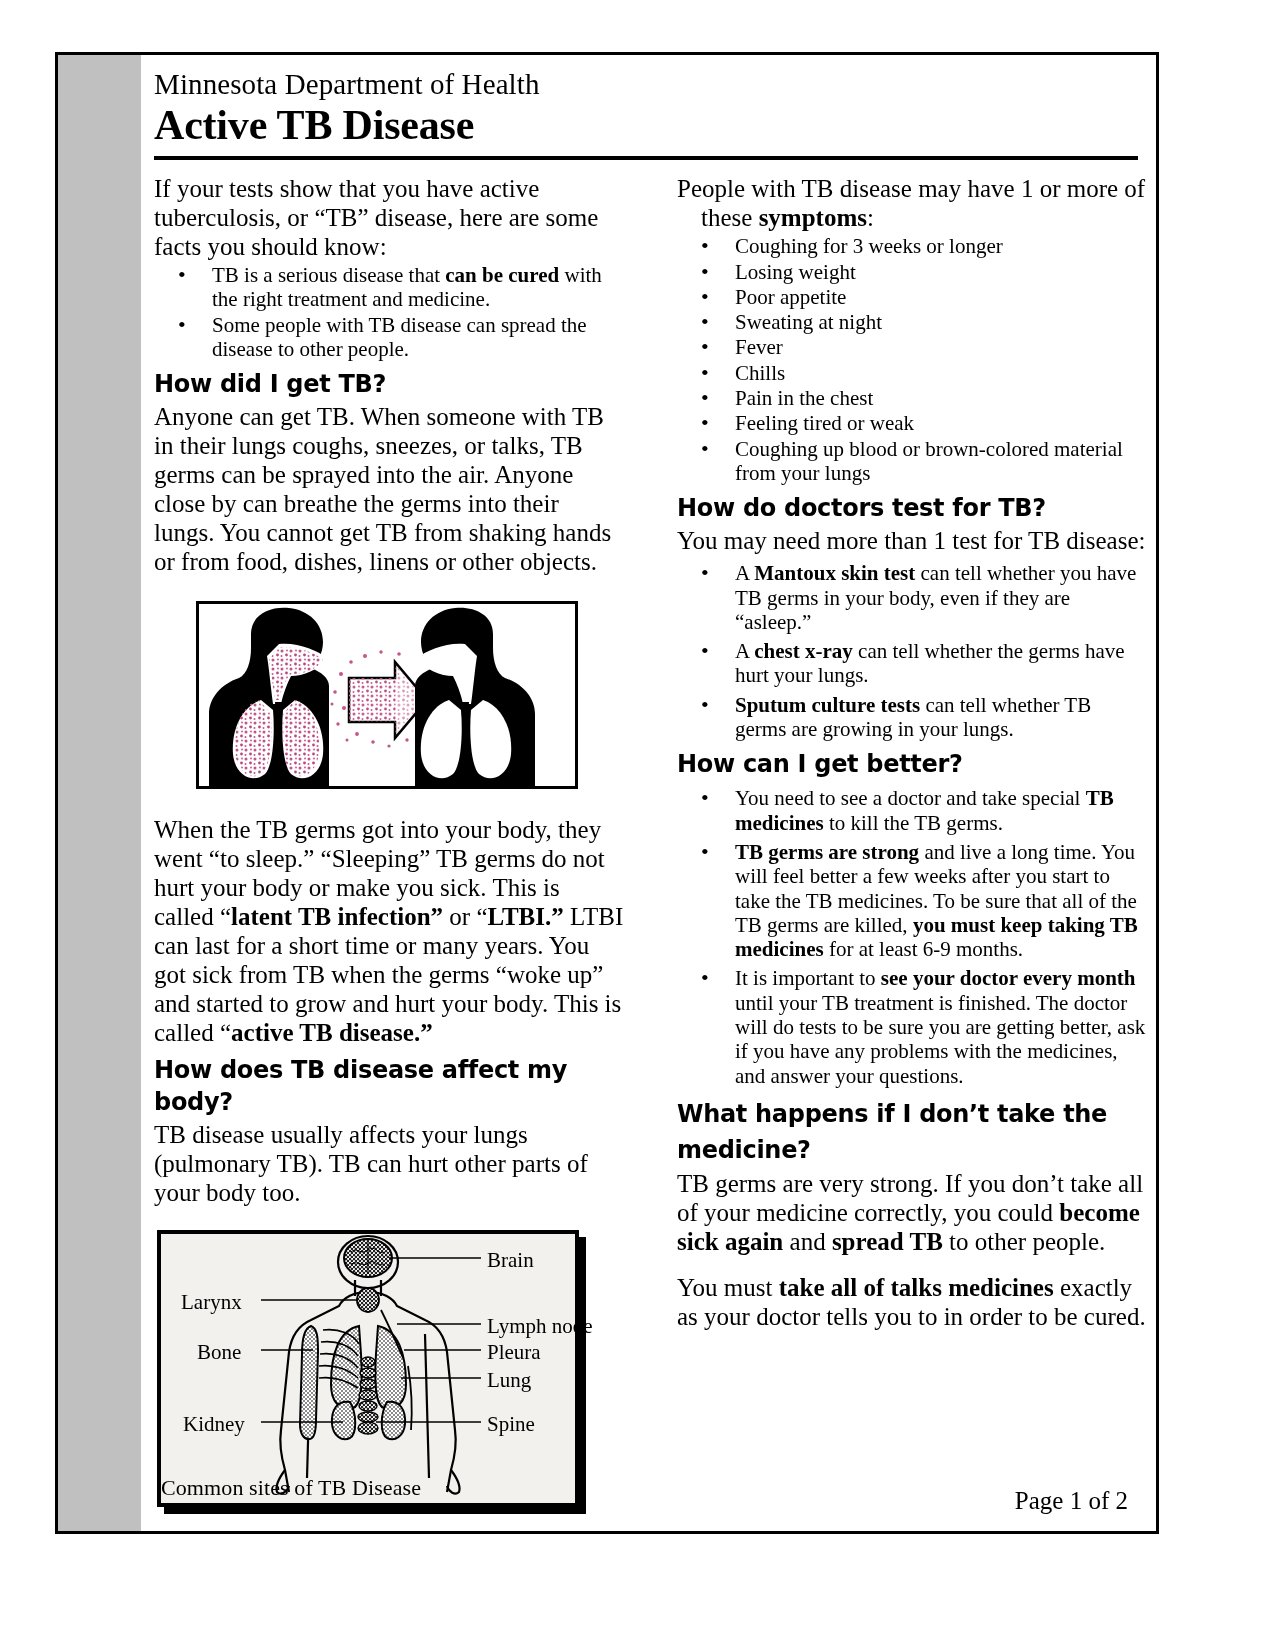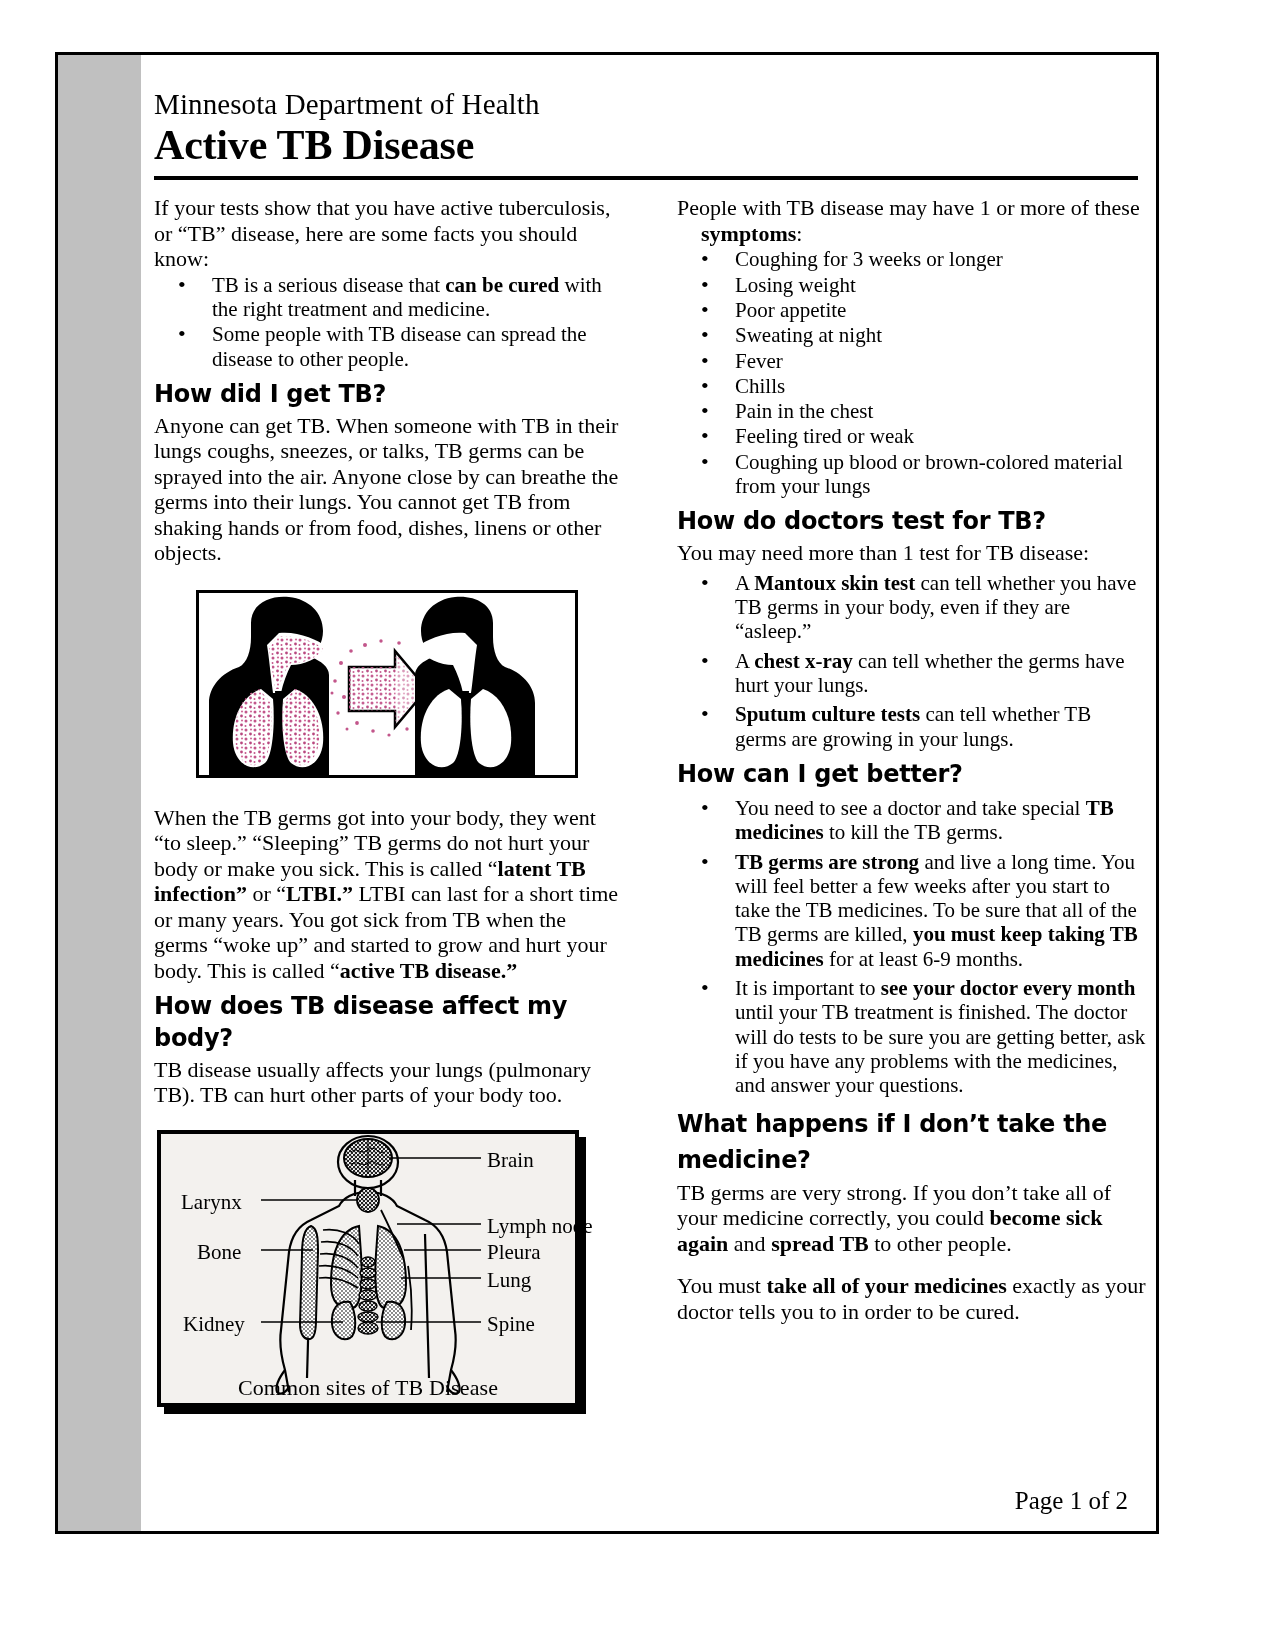--- a/index.html
+++ b/index.html
@@ -37,21 +37,21 @@
   #content {
     position: absolute;
     left: 96px;
     top: 0px;
     right: 10px;
     bottom: 0px;
   }
 
   
   .masthead {
-    padding-top: 34px;
+    padding-top: 14px;
   }
   .org-name {
     font-size: 29px;
     line-height: 1.08;
     letter-spacing: 0.1px;
   }
   .doc-title {
     font-size: 42px;
     font-weight: bold;
     line-height: 1.12;
@@ -76,21 +76,21 @@
   .col-gutter {
     flex: 0 0 53px;
   }
   .col-right {
     width: 470px;
     flex: 0 0 470px;
   }
 
   
   p.body {
-    font-size: 22px;
+    font-size: 25px;
     line-height: 1.158;
     margin: 0 0 0 0;
   }
   p.body + p.body {
     margin-top: 17px;
   }
   h2.section {
     font-family: "DejaVu Sans", "Liberation Sans", sans-serif;
     font-size: 24px;
     font-weight: bold;
@@ -155,21 +155,20 @@
     border: 4px solid #000000;
     background: #f3f1ee;
     box-sizing: border-box;
     box-shadow: 7px 7px 0 #000000;
   }
   .fig-sites .cap {
     position: absolute;
     left: 0;
     right: 0;
     bottom: 2px;
-    text-align: center;
     font-size: 22px;
     letter-spacing: 0.1px;
   }
   .lbl {
     position: absolute;
     font-size: 21px;
     line-height: 1;
     white-space: nowrap;
   }
 
@@ -430,21 +429,21 @@
         <ul class="bullets spaced">
           <li><span>You need to see a doctor and take special </span><b>TB medicines</b><span> to kill the TB germs.</span></li>
           <li><b>TB germs are strong</b><span> and live a long time. You will feel better a few weeks after you start to take the TB medicines. To be sure that all of the TB germs are killed, </span><b>you must keep taking TB medicines</b><span> for at least 6-9 months.</span></li>
           <li><span>It is important to </span><b>see your doctor every month</b><span> until your TB treatment is finished. The doctor will do tests to be sure you are getting better, ask if you have any problems with the medicines, and answer your questions.</span></li>
         </ul>
 
         <h2 class="section" style="line-height:1.5">What happens if I don’t take the medicine?</h2>
 
         <p class="body"><span>TB germs are very strong. If you don’t take all of your medicine correctly, you could </span><b>become sick again</b><span> and </span><b>spread TB</b><span> to other people.</span></p>
 
-        <p class="body"><span>You must </span><b>take all of your medicines</b><span> exactly as your doctor tells you to in order to be cured.</span></p>
+        <p class="body"><span>You must </span><b>take all of talks medicines</b><span> exactly as your doctor tells you to in order to be cured.</span></p>
 
       </div>
 
     </div>
 
   </div>
 
   <div class="footer">Page 1 of 2</div>
 
 </div>

